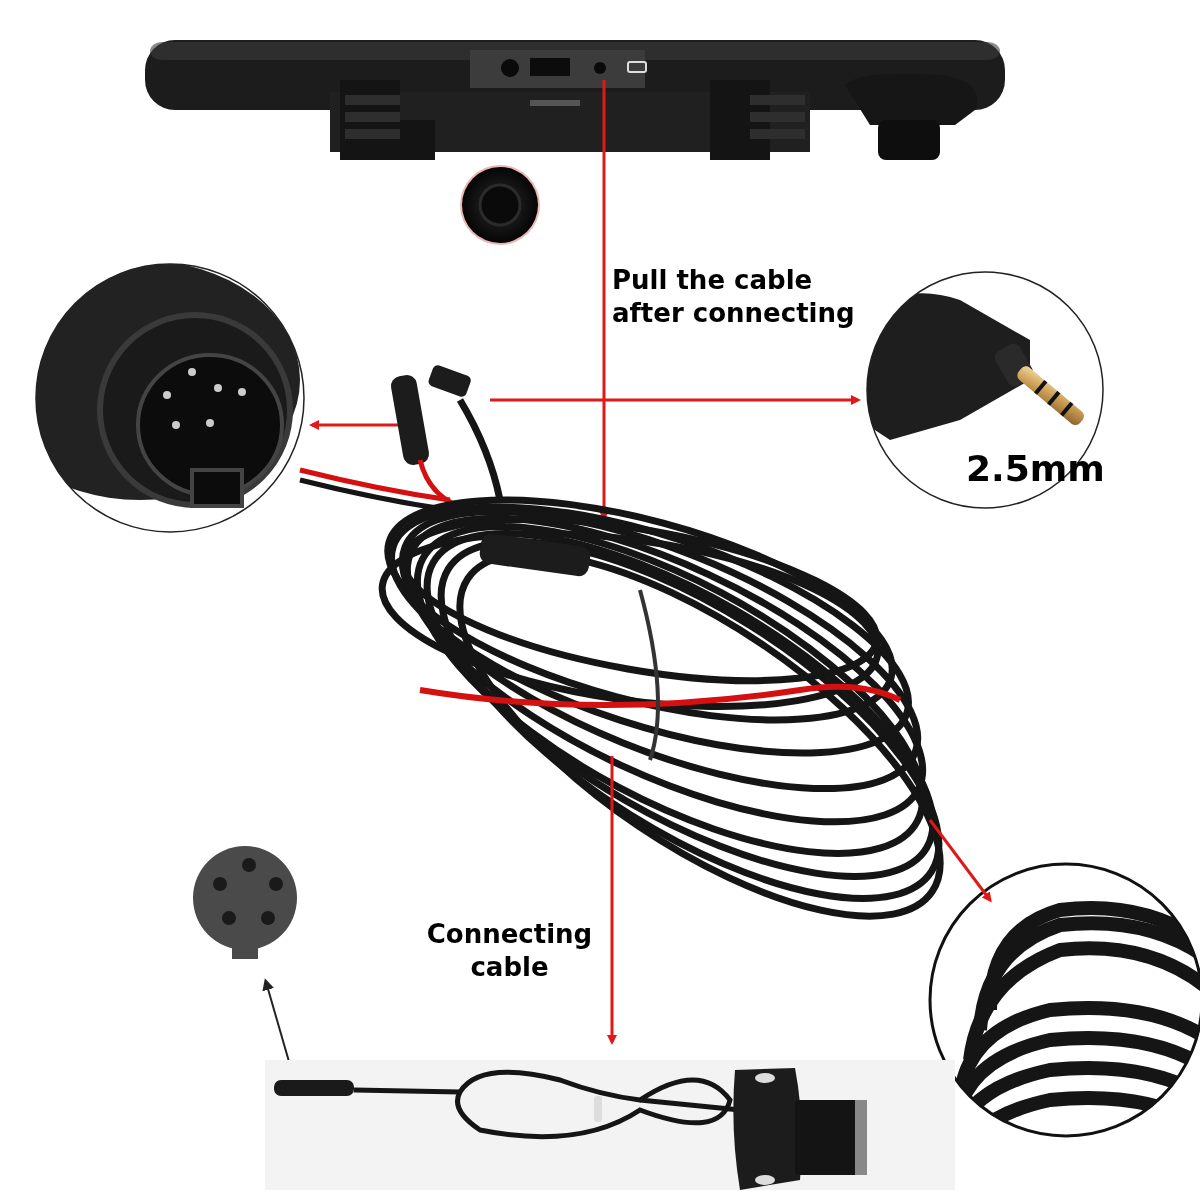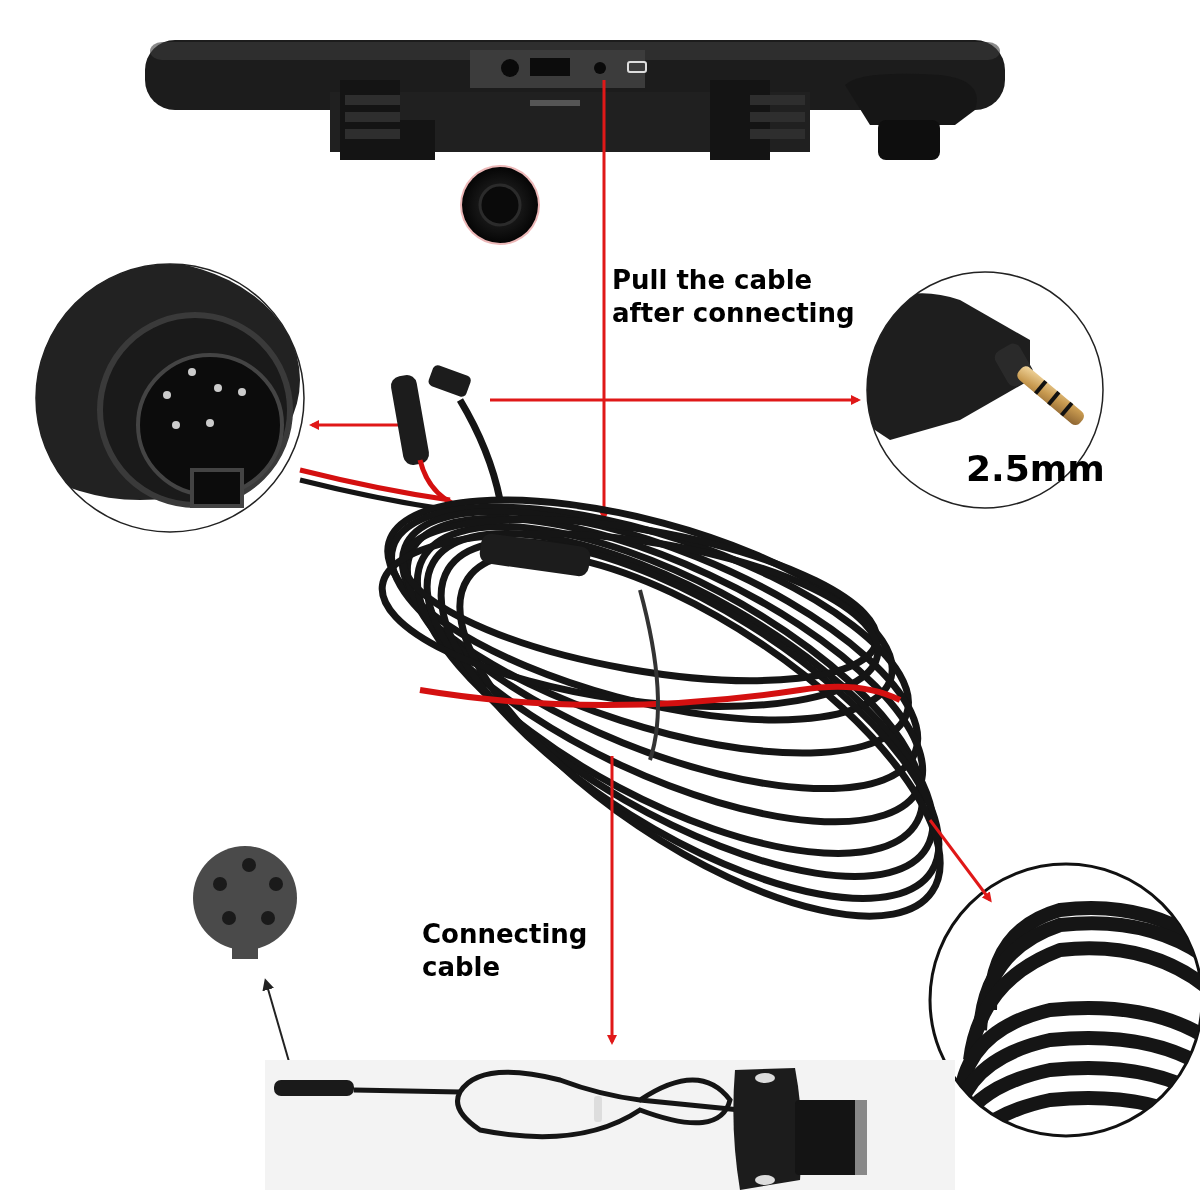--- a/index.html
+++ b/index.html
@@ -1,20 +1,20 @@
 <!DOCTYPE html>
 <html><head>
 <meta charset="utf-8">
 <style>
   html, body { margin:0; padding:0; background:#ffffff; }
   #stage { position:relative; width:1200px; height:1200px; overflow:hidden; background:#ffffff; font-family:"DejaVu Sans", sans-serif; }
   svg.layer { position:absolute; left:0; top:0; width:1200px; height:1200px; }
   .label { position:absolute; color:#000; font-weight:bold; font-family:"DejaVu Sans", sans-serif; line-height:1.25; }
   .label-pull { left:612px; top:264px; font-size:26px; }
-  .label-camera { left:422px; top:918px; font-size:26px; text-align:left; width:175px; }
+  .label-camera { left:422px; top:918px; font-size:26px; text-align:center; width:175px; }
   .label-mm { position:absolute; left:938px; top:448px; font-size:36px; font-weight:bold; color:#000; font-family:"DejaVu Sans", sans-serif;margin-left:28px; }
 </style>
 </head>
 <body>
 
 <div id="stage">
 
 <svg class="layer" viewBox="0 0 1200 1200">
   <defs>
     <marker id="ah" markerWidth="10" markerHeight="10" refX="7" refY="5" orient="auto" markerUnits="userSpaceOnUse">

